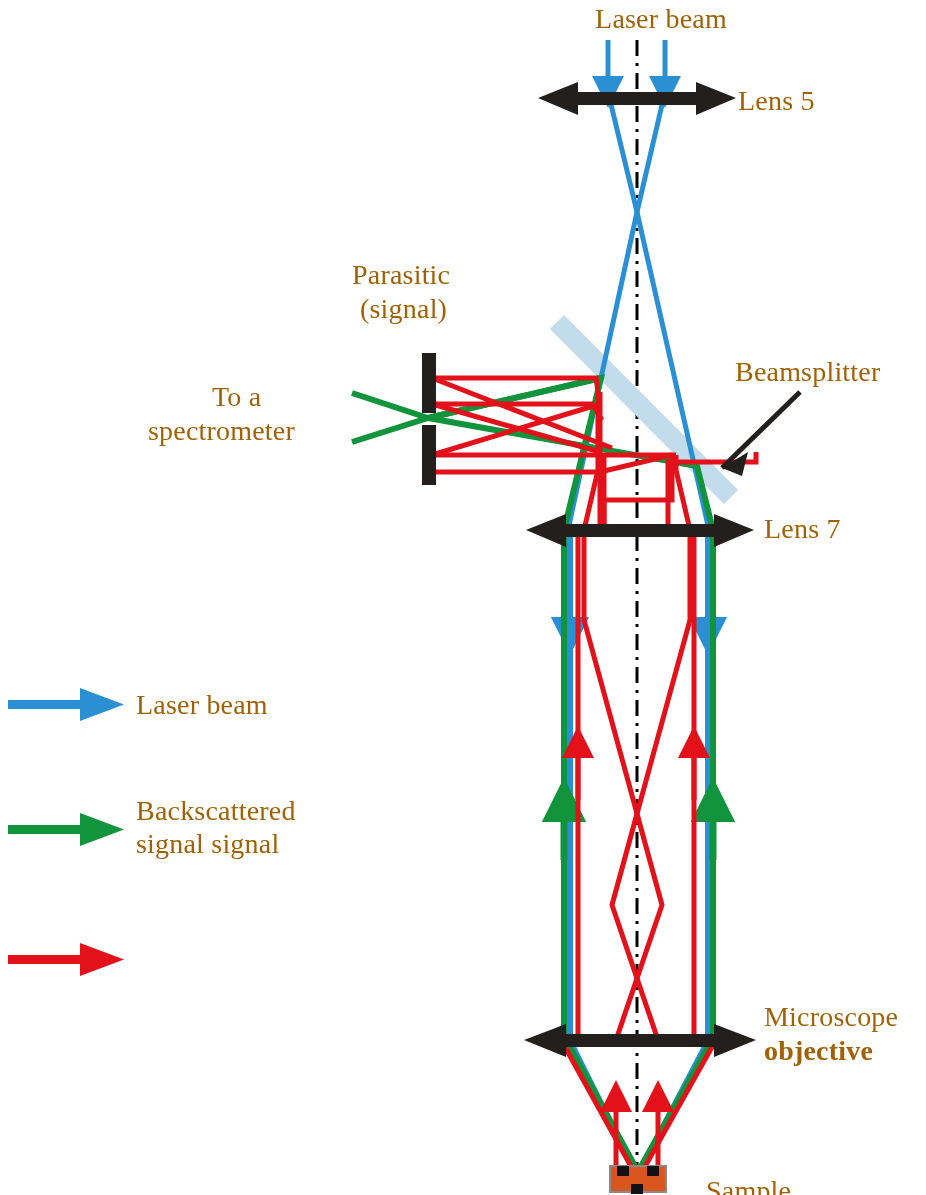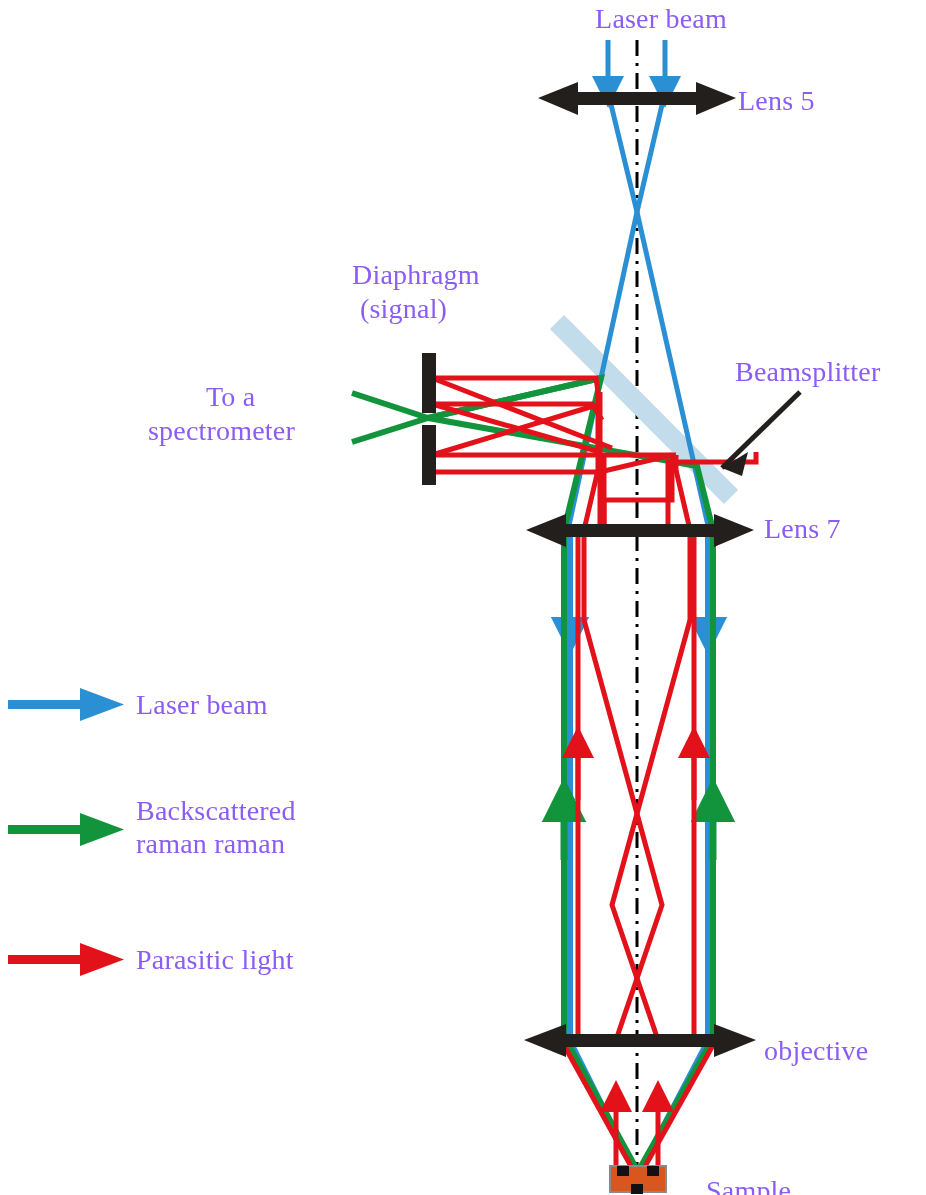--- a/index.html
+++ b/index.html
@@ -22,21 +22,21 @@
   svg#optics {
     position: absolute;
     top: 0;
     left: 0;
     width: 926px;
     height: 1195px;
   }
   .lbl {
     position: absolute;
     font-family: "Liberation Serif", "DejaVu Serif", serif;
-    color: #8b5cf6;
+    color: #a16207;
     font-size: 28px;
     line-height: 1.18;
     white-space: pre;
     letter-spacing: 0.2px;
   }
 </style>
 </head>
 <body>
 
 <div id="diagram-root">
@@ -185,34 +185,34 @@
         <rect x="8" y="955" width="84" height="9" fill="#e2111a"></rect>
         <path d="M80,943 L80,976 L124,959.5 z" fill="#e2111a"></path>
       </g>
     </g>
   </svg>
 
   <div class="lbl" style="left:561px; top:2px; width:200px; text-align:center;">Laser beam</div>
 
   <div class="lbl" style="left:738px; top:84px;">Lens 5</div>
 
-  <div class="lbl" style="left:352px; top:258px;">Diaphragm</div>
+  <div class="lbl" style="left:352px; top:258px;">Parasitic</div>
   <div class="lbl" style="left:360px; top:292px;">(signal)</div>
 
-  <div class="lbl" style="left:206px; top:380px;">To a</div>
+  <div class="lbl" style="left:212px; top:380px;">To a</div>
   <div class="lbl" style="left:735px; top:355px;">Beamsplitter</div>
 
   <div class="lbl" style="left:148px; top:414px;">spectrometer</div>
 
   <div class="lbl" style="left:764px; top:512px;">Lens 7</div>
 
-  <div class="lbl" style="left:764px; top:1034px;">objective</div>
+  <div class="lbl" style="left:764px; top:1000px;">Microscope</div>
+  <div class="lbl" style="left:764px; top:1034px;font-weight:bold;">objective</div>
 
   <div class="lbl" style="left:706px; top:1158px;margin-top:16px;">Sample</div>
 
   <div class="lbl" style="left:136px; top:688px;">Laser beam</div>
 
   <div class="lbl" style="left:136px; top:794px;">Backscattered
-raman raman</div>
-
-  <div class="lbl" style="left:136px; top:943px;">Parasitic light</div>
+signal signal</div>
+
 
 </div>
 
 </body></html>

